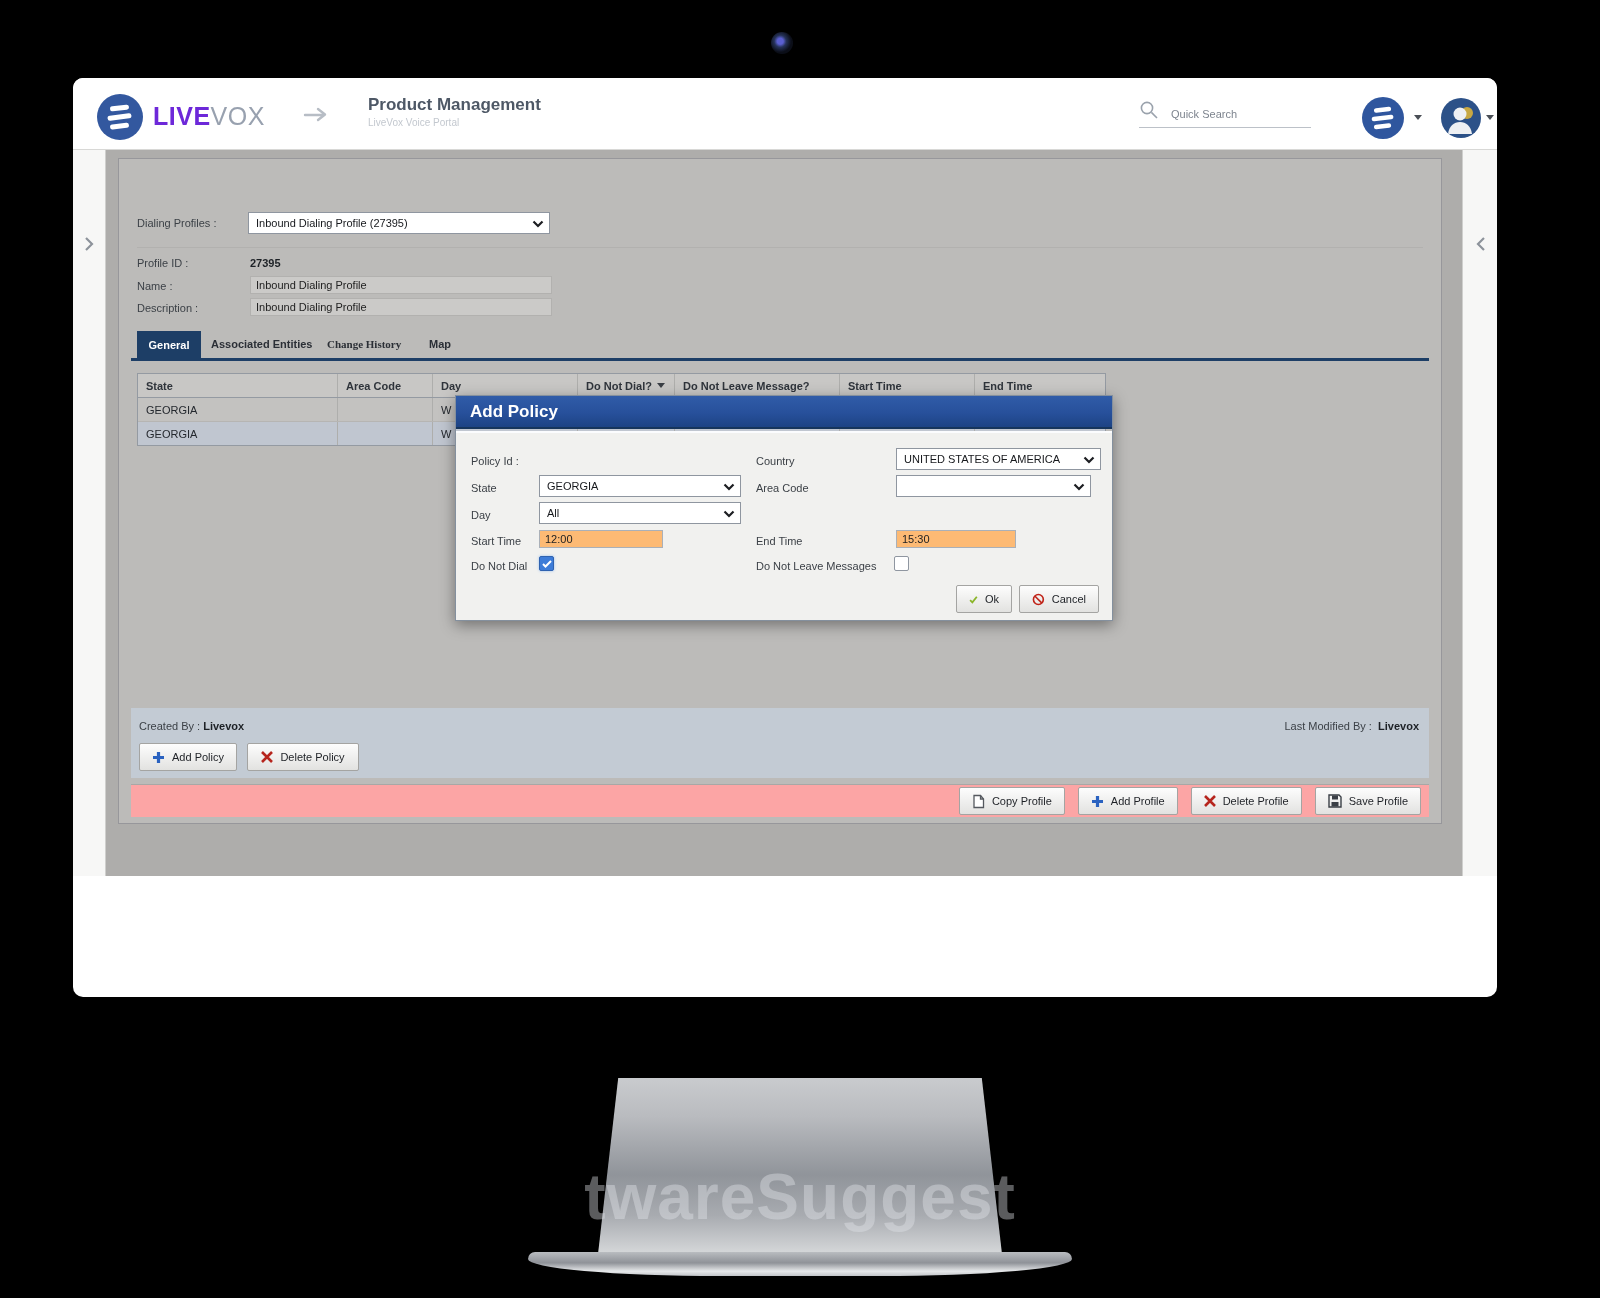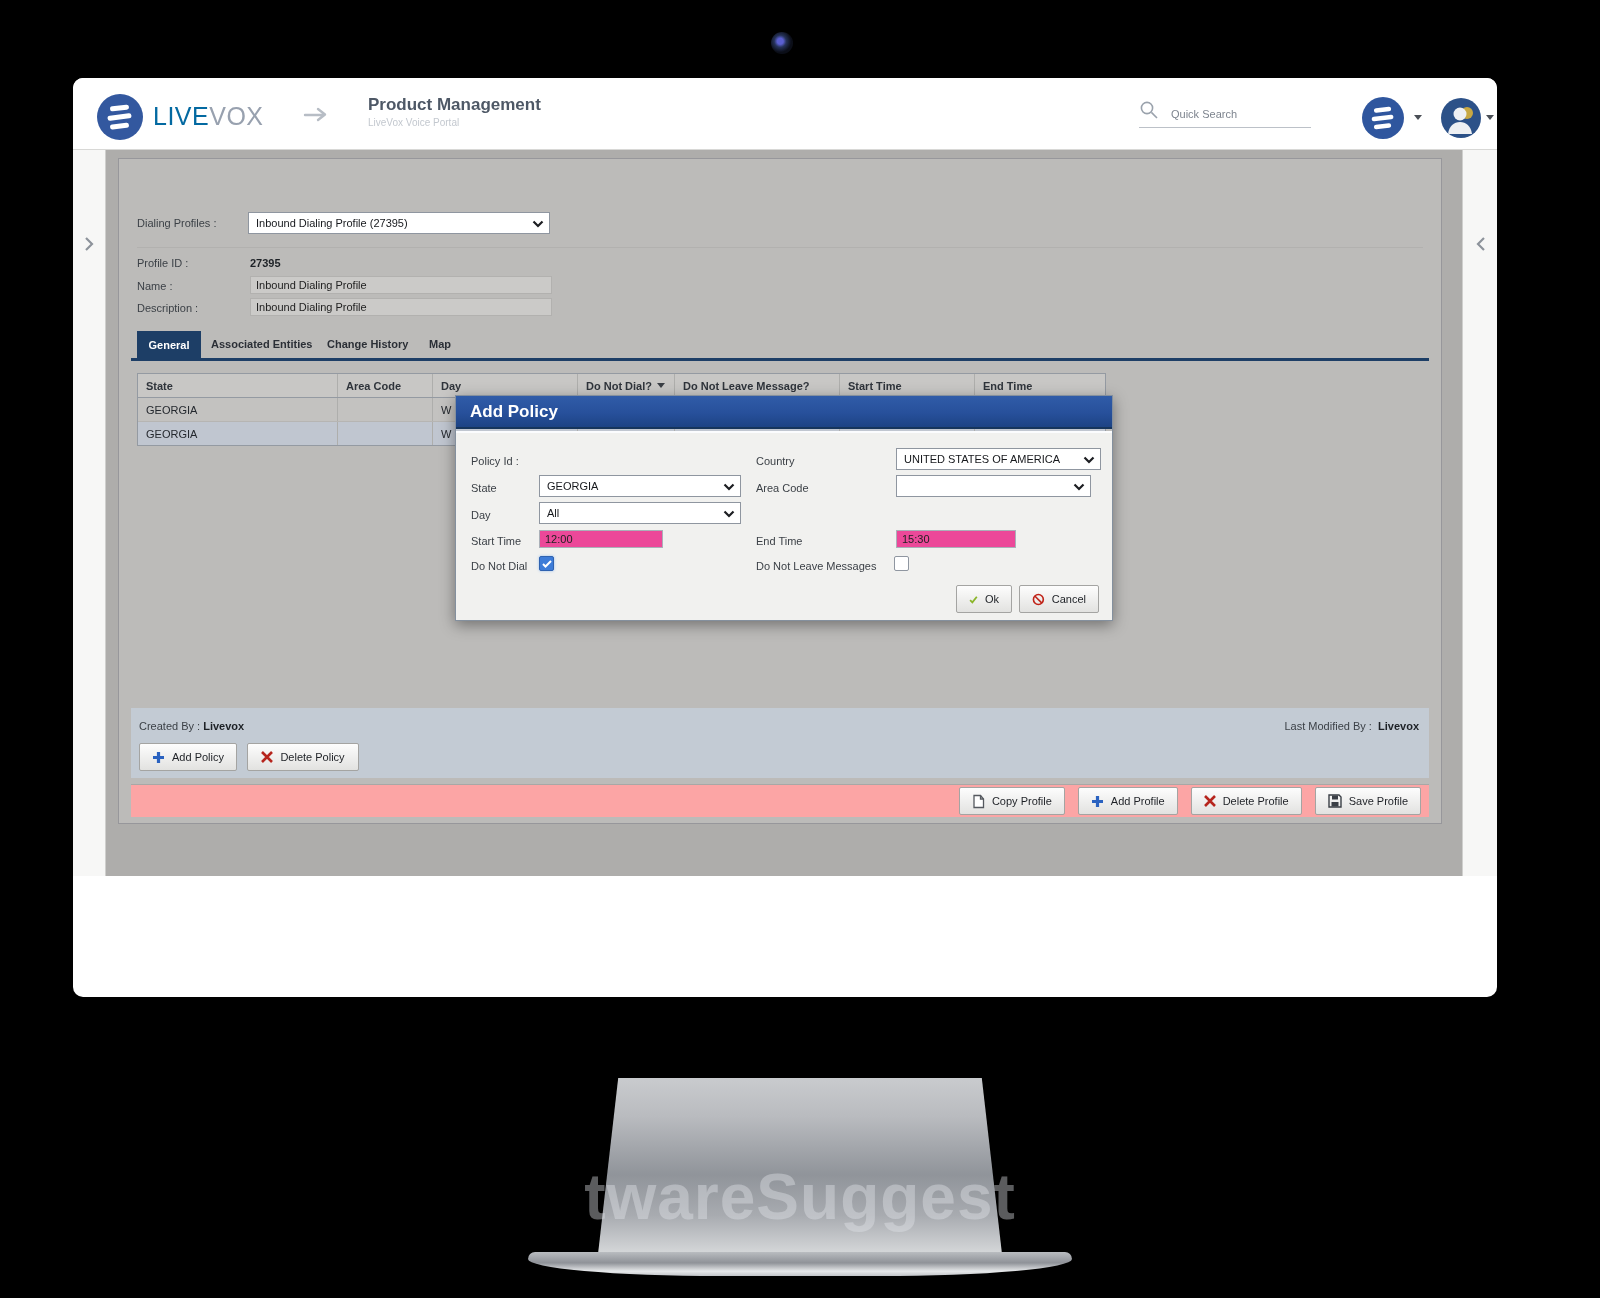--- a/index.html
+++ b/index.html
@@ -19,21 +19,21 @@
   .stand-base { position:absolute; left:528px; top:1252px; width:544px; height:24px;
                 border-radius:10px 10px 50% 50% / 10px 10px 100% 100%;
                 background:linear-gradient(180deg,#b9bcc0 0%,#8f9298 45%,#e6e8ea 80%,#c2c5c9 100%); }
   .stand-clip { position:absolute; left:538px; top:1140px; width:524px; height:120px; overflow:hidden; }
   .watermark { position:absolute; left:-8px; top:20px; width:540px; text-align:center;
                font-size:64px; font-weight:bold; color:rgba(228,231,236,0.40); letter-spacing:1px; white-space:nowrap; }
 
   
   .appbar { position:absolute; left:0; top:0; width:1424px; height:72px; background:#fff;
             border-bottom:1px solid #d8d8d6; }
-  .brand-live { font-size:25px; font-weight:normal; color:#0369a1; letter-spacing:.5px; }
+  .brand-live { font-size:25px; font-weight:bold; color:#6d28d9; letter-spacing:.5px; }
   .brand-vox  { font-size:25px; font-weight:400; color:#98a1af; letter-spacing:.5px; }
   .hd-title { font-size:17px; font-weight:bold; color:#4e5866; }
   .hd-sub { font-size:10px; color:#c3c8cf; margin-top:2px; }
   .search-text { font-size:11px; color:#7d848e; }
   .search-line { position:absolute; left:1066px; top:49px; width:172px; height:1px; background:#bcc1c8; }
   .caret { width:0; height:0; border-left:4px solid transparent; border-right:4px solid transparent;
            border-top:5px solid #4a4f56; }
 
   
   .main { position:absolute; left:0; top:72px; width:1424px; height:726px; background:#aeadab; }
@@ -47,21 +47,21 @@
   .ptitle { position:absolute; left:12px; right:12px; top:7px; height:37px; background:#1d3e66;
             border-bottom:2px solid #142c49; display:flex; align-items:center; padding-left:10px; gap:9px; }
   .ptitle span { color:#fff; font-size:17px; font-weight:bold; }
   .lbl { position:absolute; font-size:11px; color:#3c4147; white-space:nowrap; }
   .val { position:absolute; font-size:11px; color:#1d2126; font-weight:bold; white-space:nowrap; }
   .sel { position:absolute; background:#fff; border:1px solid #8f96a0; height:22px;
          font-size:11px; color:#16181c; display:flex; align-items:center; padding:0 22px 0 7px; }
   .sel svg.chev { position:absolute; right:5px; top:7px; }
   .inp { position:absolute; height:18px; font-size:11px; color:#222; font-family:"Liberation Sans",sans-serif;
          background:#cbcac8; border:1px solid #b2b1af; padding:0 5px; }
-  .inp.white { background:#ec4899; border:1px solid #aab0b8; }
+  .inp.white { background:#fdba74; border:1px solid #aab0b8; }
   .hr { position:absolute; left:18px; right:18px; top:88px; border-top:1px solid #a9a9a7; opacity:.55; }
 
   .tab-active { position:absolute; left:18px; top:172px; width:64px; height:27px; background:#1d3e66;
                 color:#fff; font-size:11px; font-weight:bold; display:flex; align-items:center; justify-content:center; }
   .tab { position:absolute; top:179px; font-size:11px; font-weight:bold; color:#2b2f36; }
   .tab-underline { position:absolute; left:12px; right:12px; top:199px; height:3px; background:#1d3e66; }
 
   .tbl { position:absolute; left:18px; top:214px; width:969px; border:1px solid #949aa2; }
   .trow { display:grid; grid-template-columns:200px 95px 145px 97px 165px 135px 130px; }
   .trow.head { background:#c8c7c5; border-bottom:1px solid #949aa2; }
@@ -195,21 +195,21 @@
         <div class="val" style="left:131px;top:98px;">27395</div>
 
         <div class="lbl" style="left:18px;top:121px;">Name :</div>
         <input class="inp" style="left: 131px; top: 117px; width: 302px;" value="Inbound Dialing Profile">
 
         <div class="lbl" style="left:18px;top:143px;">Description :</div>
         <input class="inp" style="left: 131px; top: 139px; width: 302px;" value="Inbound Dialing Profile">
 
         <div class="tab-active">General</div>
         <div class="tab" style="left:92px;">Associated Entities</div>
-        <div class="tab" style="left:208px;">Change History</div>
+        <div class="tab" style="left:208px;font-family:Liberation Serif, serif;">Change History</div>
         <div class="tab" style="left:310px;">Map</div>
         <div class="tab-underline"></div>
 
         <div class="tbl">
           <div class="trow head">
             <div class="td">
                 <span>State</span>
               </div>
             <div class="td">
                 <span>Area Code</span>

